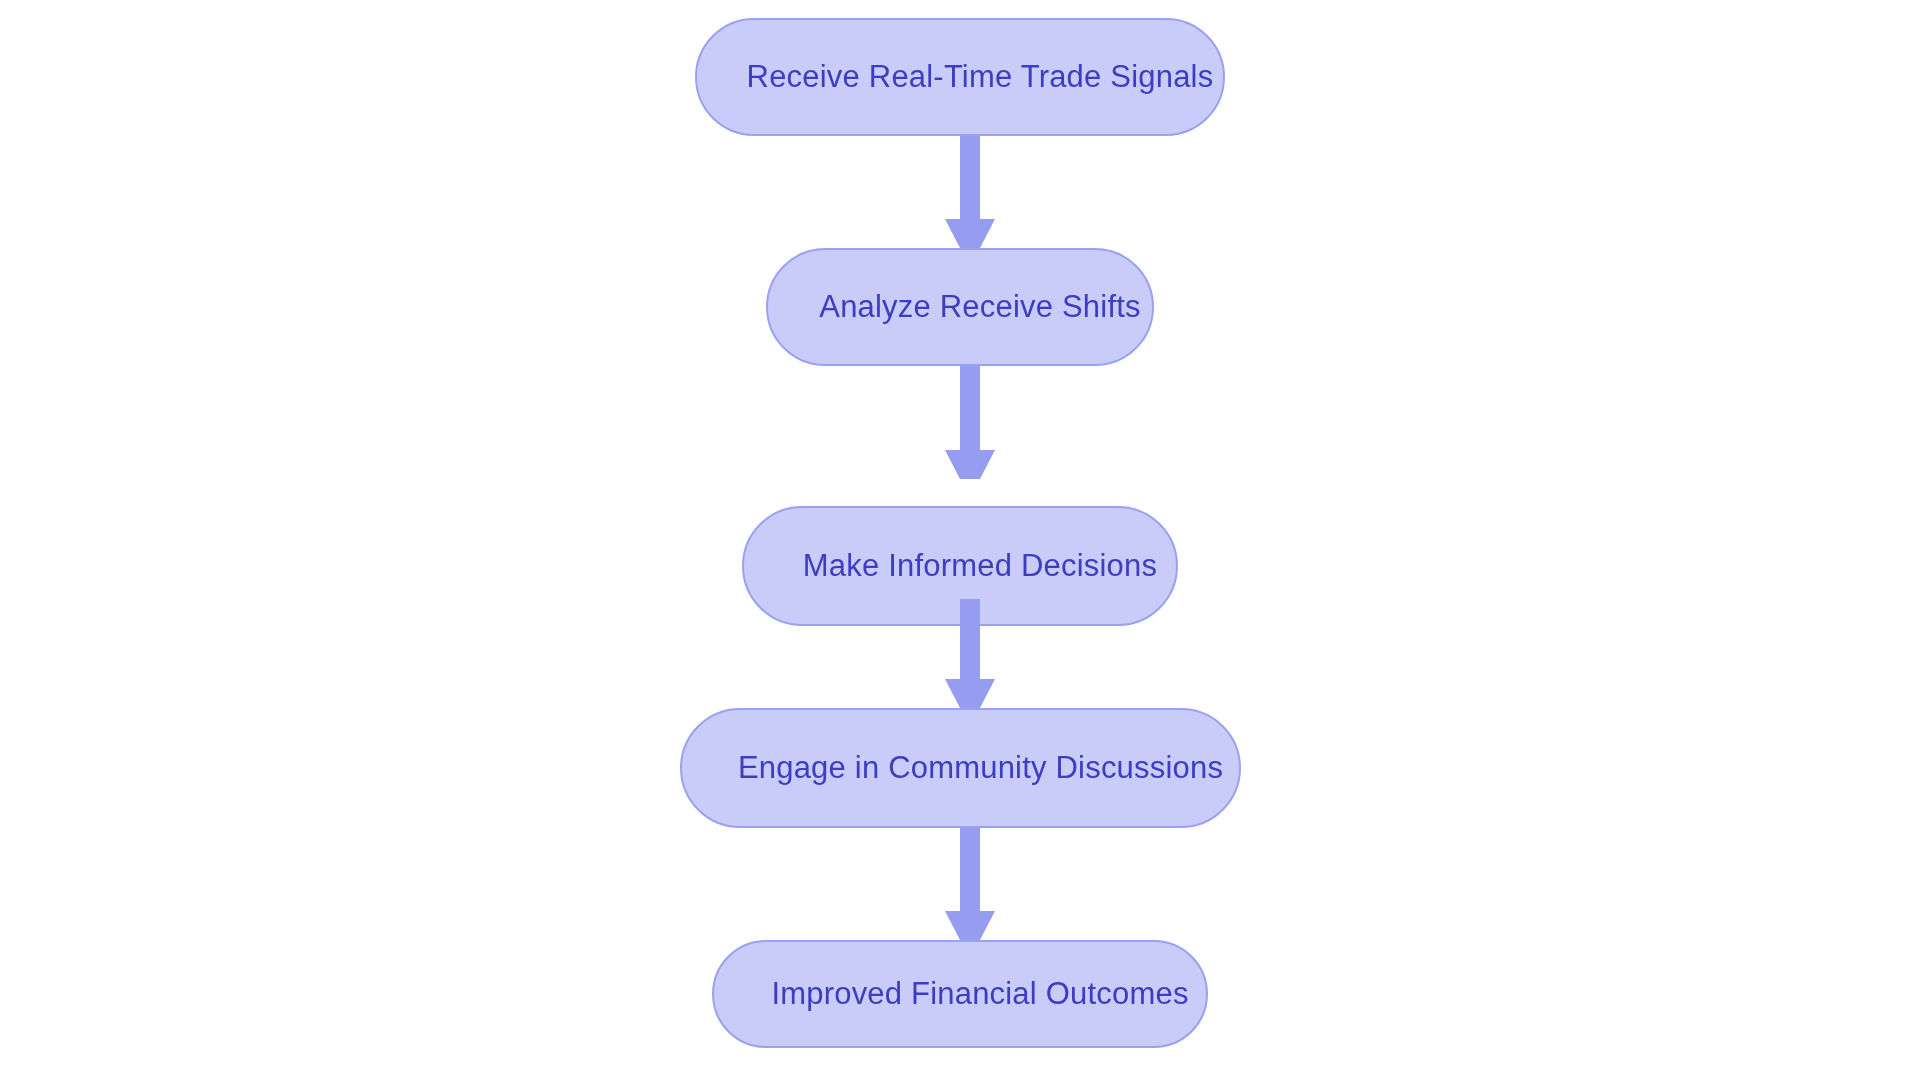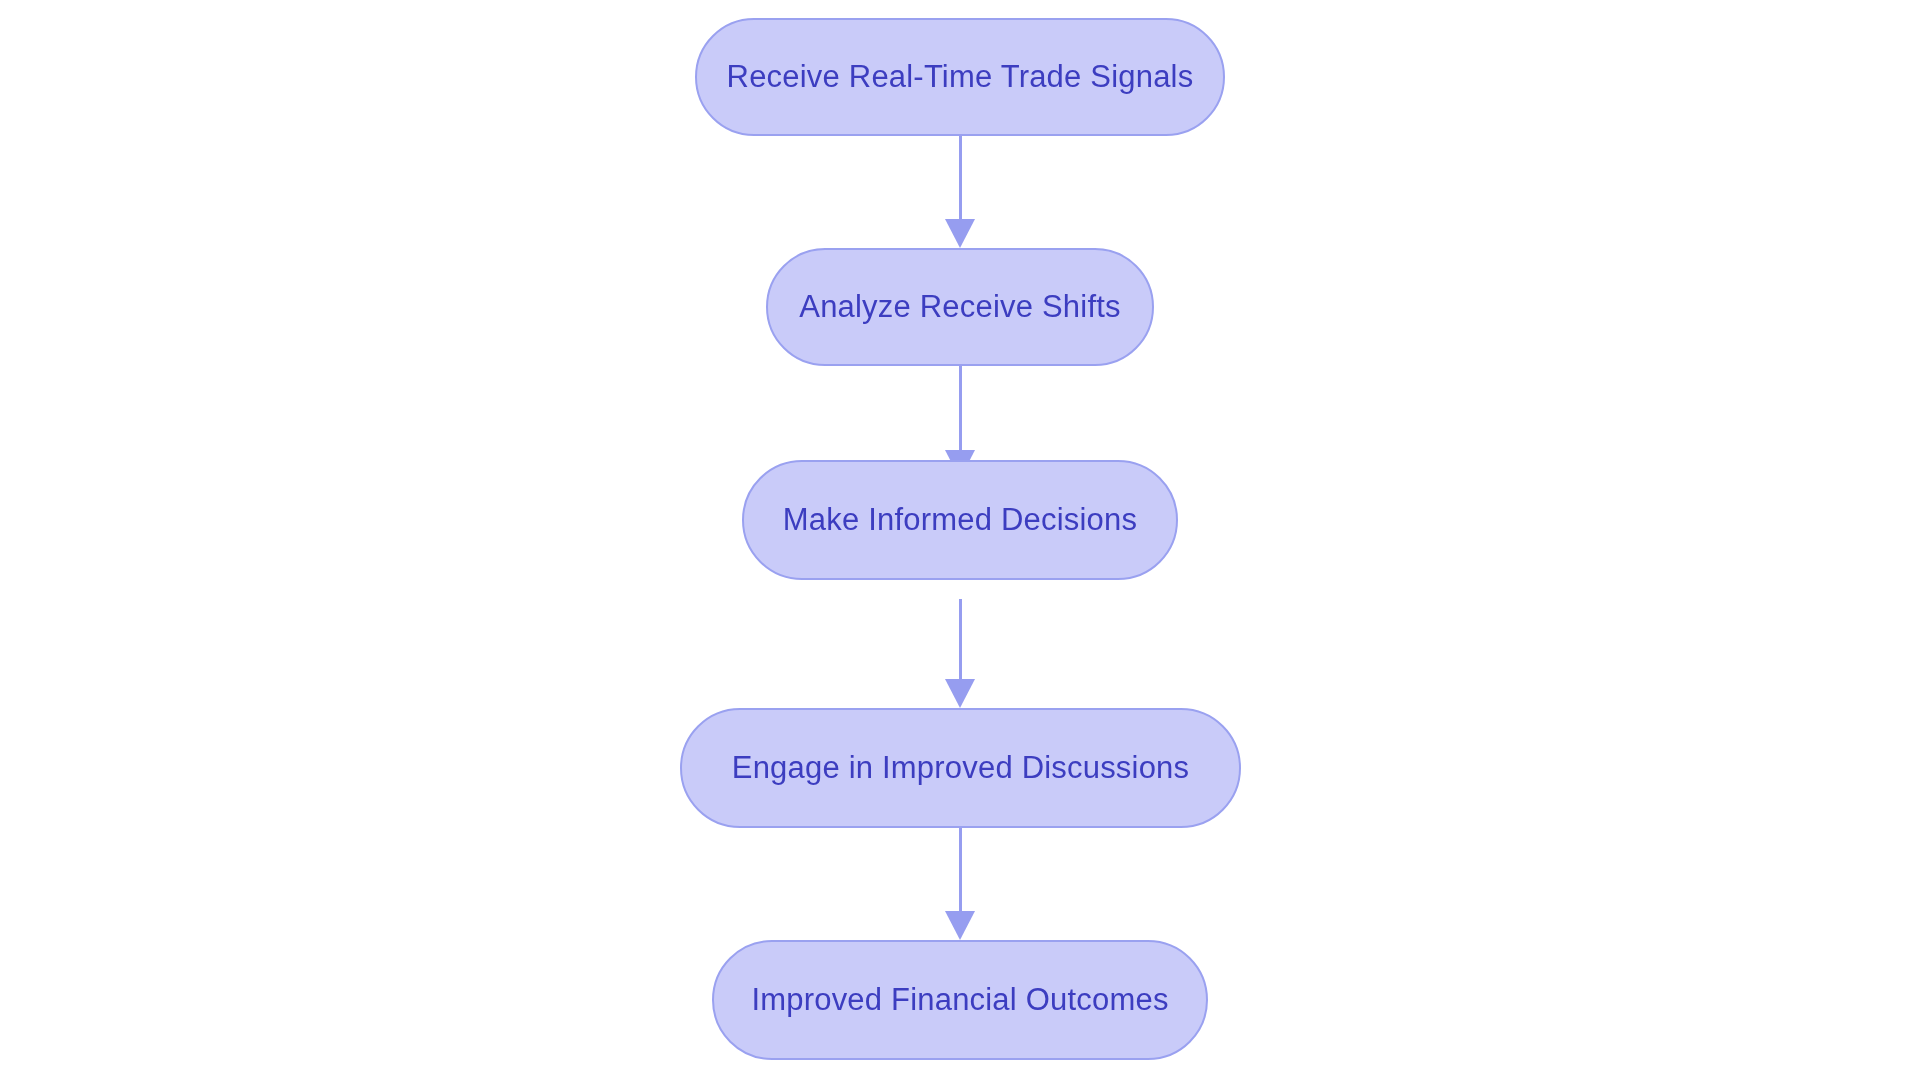--- a/index.html
+++ b/index.html
@@ -2,21 +2,21 @@
 <html style="--bg: #ffffff; --node-fill: #c9cbf9; --node-border: #9aa1f0; --node-text: #3c3dc0; --arrow: #969df0;"><head>
 <meta charset="utf-8">
 <style>
   :root {
     --bg: #ffffff;
     --node-fill: #c9cbf9;
     --node-border: #9aa1f0;
     --node-text: #3c3dc0;
     --arrow: #969df0;
   }
-  * { box-sizing: border-box; }
+  * { box-sizing: border-box; padding-left: 20px; }
   html, body { margin: 0; padding: 0; }
   body {
     width: 1920px;
     height: 1083px;
     background: var(--bg);
     font-family: "Liberation Sans", sans-serif;
     overflow: hidden;
   }
   .canvas {
     position: relative;
@@ -35,23 +35,23 @@
   }
   .node-label {
     font-size: 31px;
     font-weight: 400;
     color: var(--node-text);
     white-space: nowrap;
     letter-spacing: 0.2px;
   }
   .n1 { left: 695px; top: 18px;  width: 530px; height: 118px; }
   .n2 { left: 766px; top: 248px; width: 388px; height: 118px; }
-  .n3 { left: 742px; top: 460px; width: 436px; height: 120px; }
+  .n3 { left: 742px; top: 506px; width: 436px; height: 120px; }
   .n4 { left: 680px; top: 708px; width: 561px; height: 120px; }
-  .n5 { left: 712px; top: 940px; width: 496px; height: 120px; }
+  .n5 { left: 712px; top: 940px; width: 496px; height: 108px; }
   .connector {
     position: absolute;
     left: 943px;
     width: 34px;
     display: flex;
     flex-direction: column;
     align-items: center;
   }
   .c1 { top: 136px; height: 112px; }
   .c2 { top: 366px; height: 113px; }
@@ -96,21 +96,21 @@
   <div class="node n3">
     <span class="node-label">Make Informed Decisions</span>
   </div>
 
   <div class="connector c3">
     <div class="line"></div>
     <div class="head"></div>
   </div>
 
   <div class="node n4">
-    <span class="node-label">Engage in Improved Discussions</span>
+    <span class="node-label">Engage in Community Discussions</span>
   </div>
 
   <div class="connector c4">
     <div class="line"></div>
     <div class="head"></div>
   </div>
 
   <div class="node n5">
     <span class="node-label">Improved Financial Outcomes</span>
   </div>

